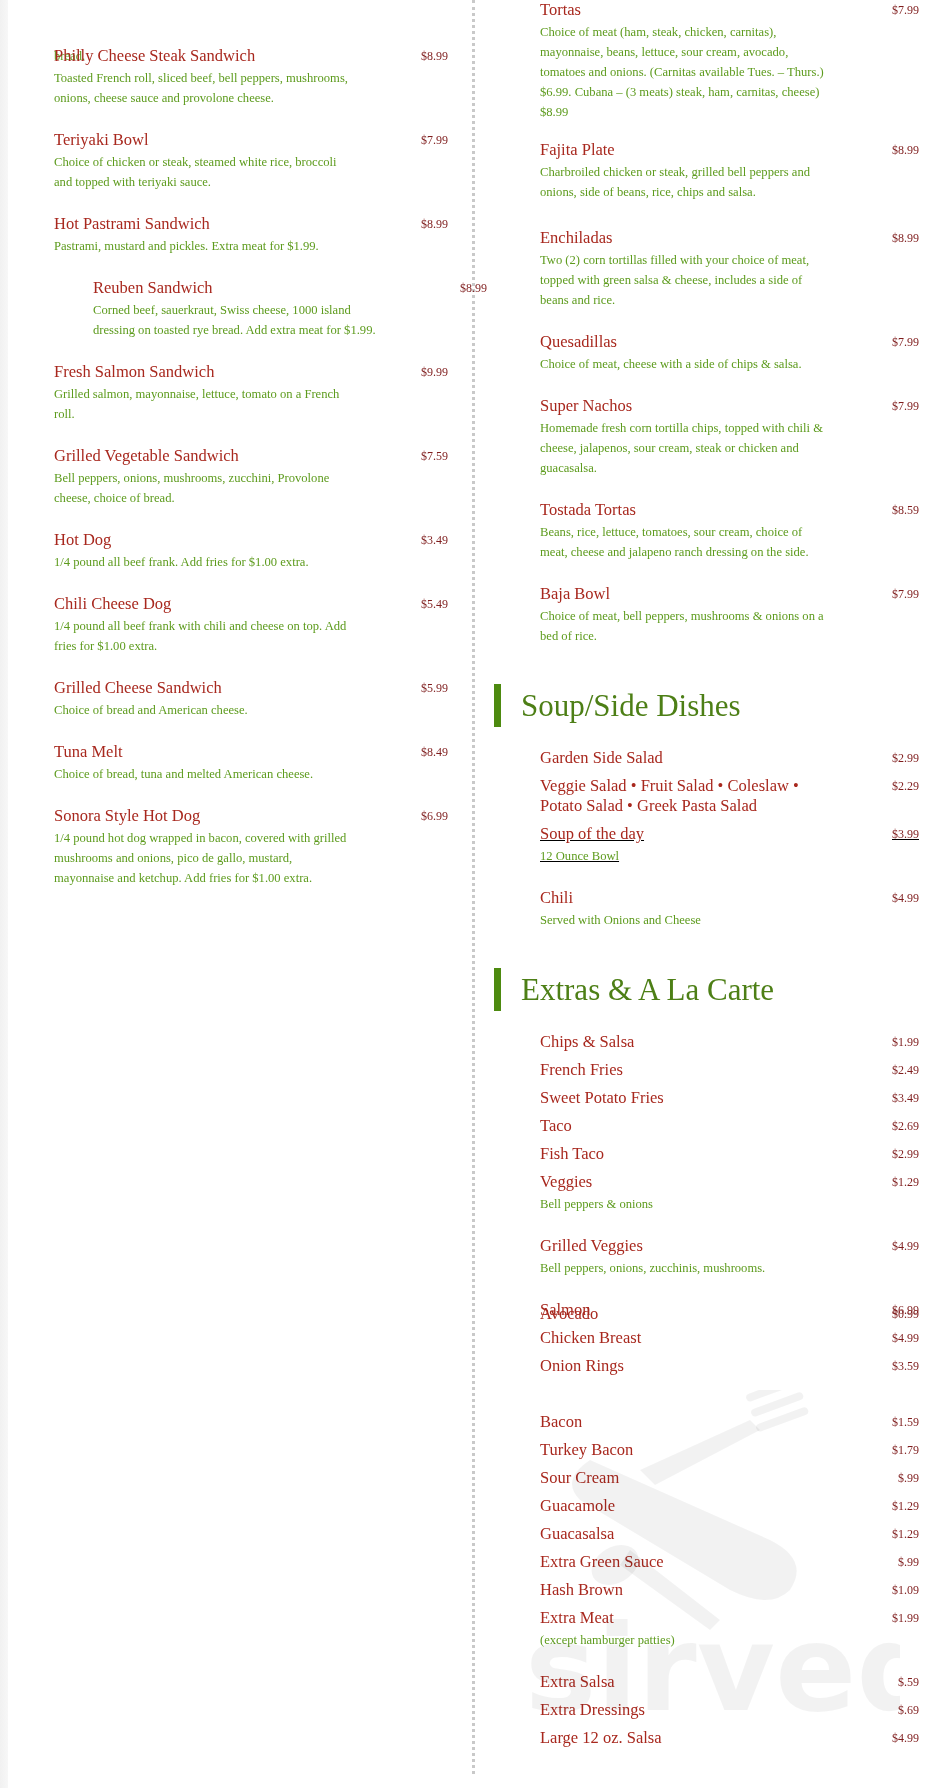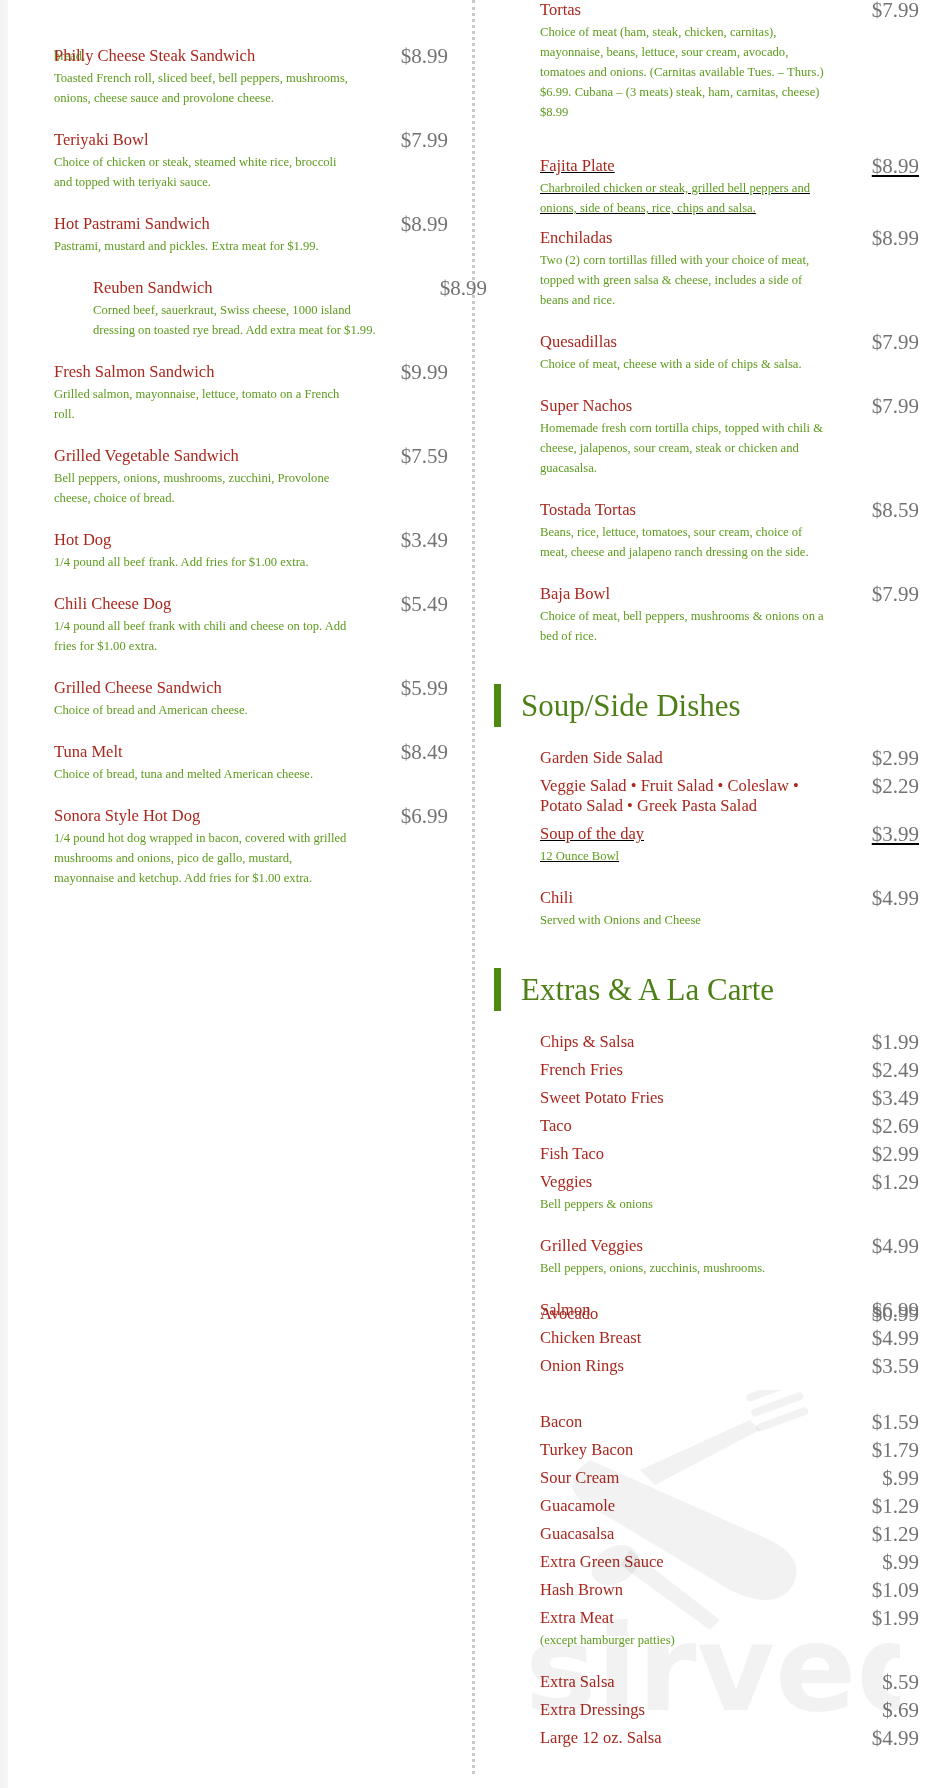--- a/index.html
+++ b/index.html
@@ -16,21 +16,21 @@
     position:absolute; left:472px; top:0; width:0; height:1774px;
     border-left:3px dotted #c9c9c9;
   }
   .col-left { position:absolute; left:54px; top:0; width:394px; }
   .col-right { position:absolute; left:494px; top:0; width:425px; }
 
   .item { position:absolute; left:0; width:100%; }
   .col-right .item { left:46px; width:379px; }
   .item-row { display:flex; justify-content:space-between; align-items:flex-start; }
   .item-name { color:#a8281e; font-size:16.5px; line-height:20px; }
-  .item-price { color:#737373; font-size:21px; line-height:20px; white-space:nowrap; }
+  .item-price { color:#7f1d1d; font-size:12px; line-height:20px; white-space:nowrap; }
   .item-desc { color:#5d9b1d; font-size:12.6px; line-height:20px; margin-top:2px; width:298px; }
   .col-right .item-desc { width:290px; }
   .item-name.wrap { width:280px; }
 
   .section-head { position:absolute; left:0; display:flex; align-items:center; }
   .section-bar { width:7px; height:43px; background:#4d8a0f; margin-right:20px; }
   .section-title { color:#4d7f16; font-size:31px; line-height:40px; }
 
   .watermark { position:absolute; left:520px; top:1390px; width:380px; height:330px; pointer-events:none; }
 </style>
@@ -125,21 +125,21 @@
 </div>
 
 <div class="col-right">
   <div class="item" style="top:0px;">
     <div class="item-row">
         <span class="item-name">Tortas</span>
         <span class="item-price">$7.99</span>
       </div>
     <div class="item-desc">Choice of meat (ham, steak, chicken, carnitas), mayonnaise, beans, lettuce, sour cream, avocado, tomatoes and onions. (Carnitas available Tues. – Thurs.) $6.99. Cubana – (3 meats) steak, ham, carnitas, cheese) $8.99</div>
   </div>
-  <div class="item" style="top:156px;text-decoration:underline;">
+  <div class="item" style="top:140px;">
     <div class="item-row">
         <span class="item-name">Fajita Plate</span>
         <span class="item-price">$8.99</span>
       </div>
     <div class="item-desc">Charbroiled chicken or steak, grilled bell peppers and onions, side of beans, rice, chips and salsa.</div>
   </div>
   <div class="item" style="top:228px;">
     <div class="item-row">
         <span class="item-name">Enchiladas</span>
         <span class="item-price">$8.99</span>

